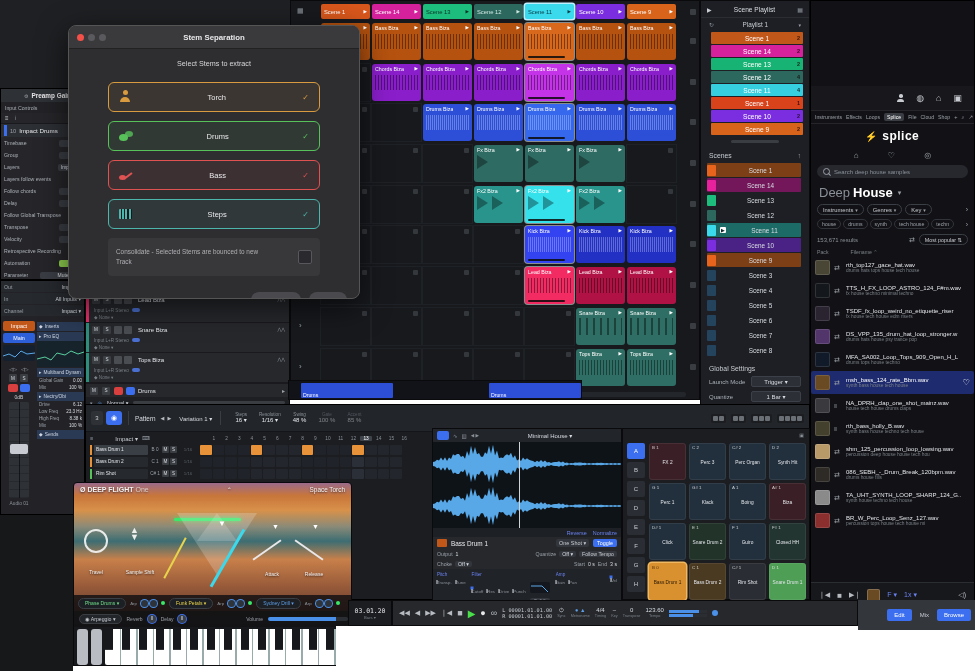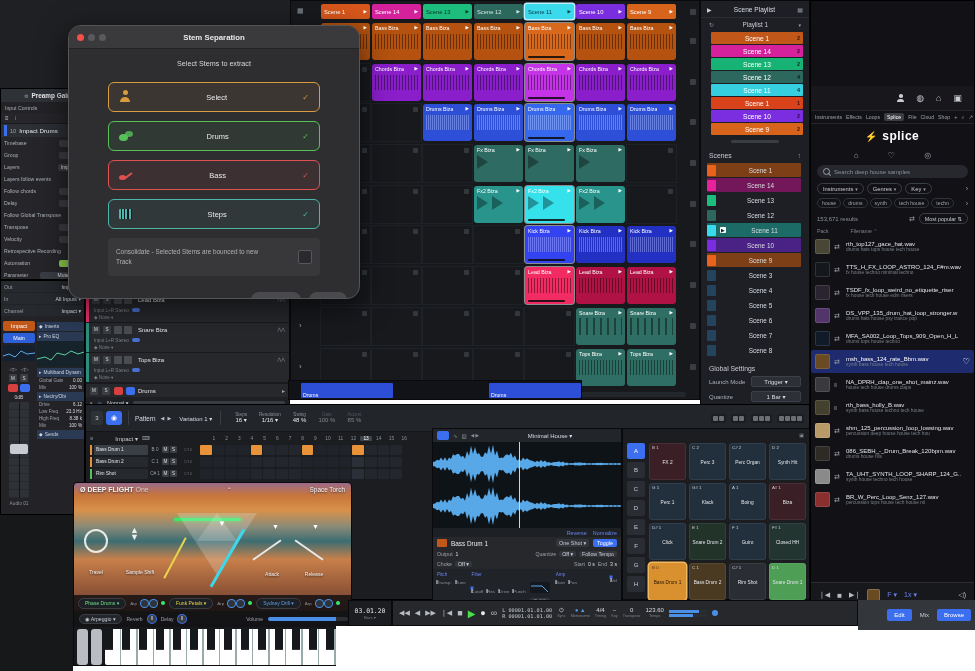--- a/index.html
+++ b/index.html
@@ -615,20 +615,25 @@
     </div>
     <div class="flex" style="justify-content:space-around;height:14px;padding:0 28px;">
       <span style="font-size:8px;color:#9aa0a8;">⌂</span>
       <span style="font-size:8px;color:#9aa0a8;">♡</span>
       <span style="font-size:8px;color:#9aa0a8;">◎</span>
     </div>
     <div class="flex" style="margin:3px 6px;height:13px;background:#26282e;border-radius:7px;padding:0 6px;gap:4px;">
       <span class="lupe"></span>
       <span style="font-size:6px;color:#8a9098;">Search deep house samples</span>
     </div>
+    <div class="flex" style="padding:4px 8px 2px;gap:3px;">
+      <span style="font-size:13px;color:#8a9098;">Deep</span>
+      <span style="font-size:13px;color:#fff;font-weight:bold;">House</span>
+      <span class="chev" style="font-size:7px;">▾</span>
+    </div>
     <div class="flex" id="sp-filters" style="gap:3px;padding:2px 6px;">
         <div class="pill"><div style="display: inline;">Instruments</div><div class="chev" style="display: inline;">▾</div></div>
         <div class="pill"><div style="display: inline;">Genres</div><div class="chev" style="display: inline;">▾</div></div>
         <div class="pill"><div style="display: inline;">Key</div><div class="chev" style="display: inline;">▾</div></div>
         <div style="color: rgb(154, 160, 168); font-size: 7px; margin-left: auto;">›</div>
       </div>
     <div class="flex" id="sp-tags" style="gap:2px;padding:2px 6px;">
         <div class="tagp">house</div>
         <div class="tagp">drums</div>
         <div class="tagp">synth</div>
@@ -1404,32 +1409,32 @@
     </span>
     <span style="width:6px;height:6px;border-radius:50%;background:#4a90e8;"></span>
   </section>
 
   <section class="win flex" style="left:858px;top:600px;width:117px;height:30px;background:#33363b;z-index:5;justify-content:flex-end;gap:4px;padding:0 4px;">
     <span style="background:#3c6ff0;color:#fff;font-size:6px;border-radius:2px;padding:3px 7px;">Edit</span>
     <span style="color:#c8ccd2;font-size:6px;padding:3px 4px;">Mix</span>
     <span style="background:#3c6ff0;color:#fff;font-size:6px;border-radius:2px;padding:3px 7px;">Browse</span>
   </section>
 
-  <div id="dialog" class="win" style="left:68px;top:25px;width:292px;height:274px;z-index:10;border-radius:13px;">
+  <div id="dialog" class="win" style="left:68px;top:25px;width:292px;height:274px;z-index:10;">
     <div class="flex" style="height:22px;background:#3a3a3c;padding:0 8px;border-bottom:1px solid #222;">
       <span class="tl" style="background:#f25048;"></span>
       <span class="tl" style="background:#5a5a5e;"></span>
       <span class="tl" style="background:#5a5a5e;"></span>
       <span style="flex:1;text-align:center;font-size:7.8px;font-weight:bold;color:#e8e8ea;margin-right:33px;">Stem Separation</span>
     </div>
     <div style="text-align:center;font-size:7.2px;color:#d8d8da;margin:10px 0 14px;">Select Stems to extract</div>
     <div id="stem-buttons">
         <div class="stem-btn" style="border: 1px solid rgb(216, 155, 63); background: rgba(216, 155, 63, 0.08);">
           <span><span style="display:inline-block;width:12px;height:12px;position:relative;"><span style="position:absolute;left:3.5px;top:0;width:5px;height:5px;border-radius:50%;background:#d89b3f;"></span><span style="position:absolute;left:1px;bottom:0;width:10px;height:5px;border-radius:5px 5px 0 0;background:#d89b3f;"></span></span></span>
-          <div class="stem-lab">Select</div>
+          <div class="stem-lab">Torch</div>
           <div style="color: rgb(216, 155, 63); font-size: 8px;">✓</div>
         </div>
         <div class="stem-btn" style="border: 1px solid rgb(88, 194, 90); background: rgba(88, 194, 90, 0.08);">
           <span><span style="display:inline-block;width:14px;height:11px;position:relative;"><span style="position:absolute;left:0;top:4px;width:9px;height:7px;border-radius:50%;background:#58c25a;"></span><span style="position:absolute;left:6px;top:1px;width:8px;height:6px;border-radius:50%;background:#58c25a;opacity:.8;"></span></span></span>
           <div class="stem-lab">Drums</div>
           <div style="color: rgb(88, 194, 90); font-size: 8px;">✓</div>
         </div>
         <div class="stem-btn" style="border: 1px solid rgb(224, 82, 82); background: rgba(224, 82, 82, 0.08);">
           <span><span style="display:inline-block;width:14px;height:12px;position:relative;"><span style="position:absolute;left:0;bottom:0;width:7px;height:5px;border-radius:50%;background:#e05252;"></span><span style="position:absolute;left:4px;bottom:3px;width:10px;height:2px;background:#e05252;transform:rotate(-38deg);"></span></span></span>
           <div class="stem-lab">Bass</div>

